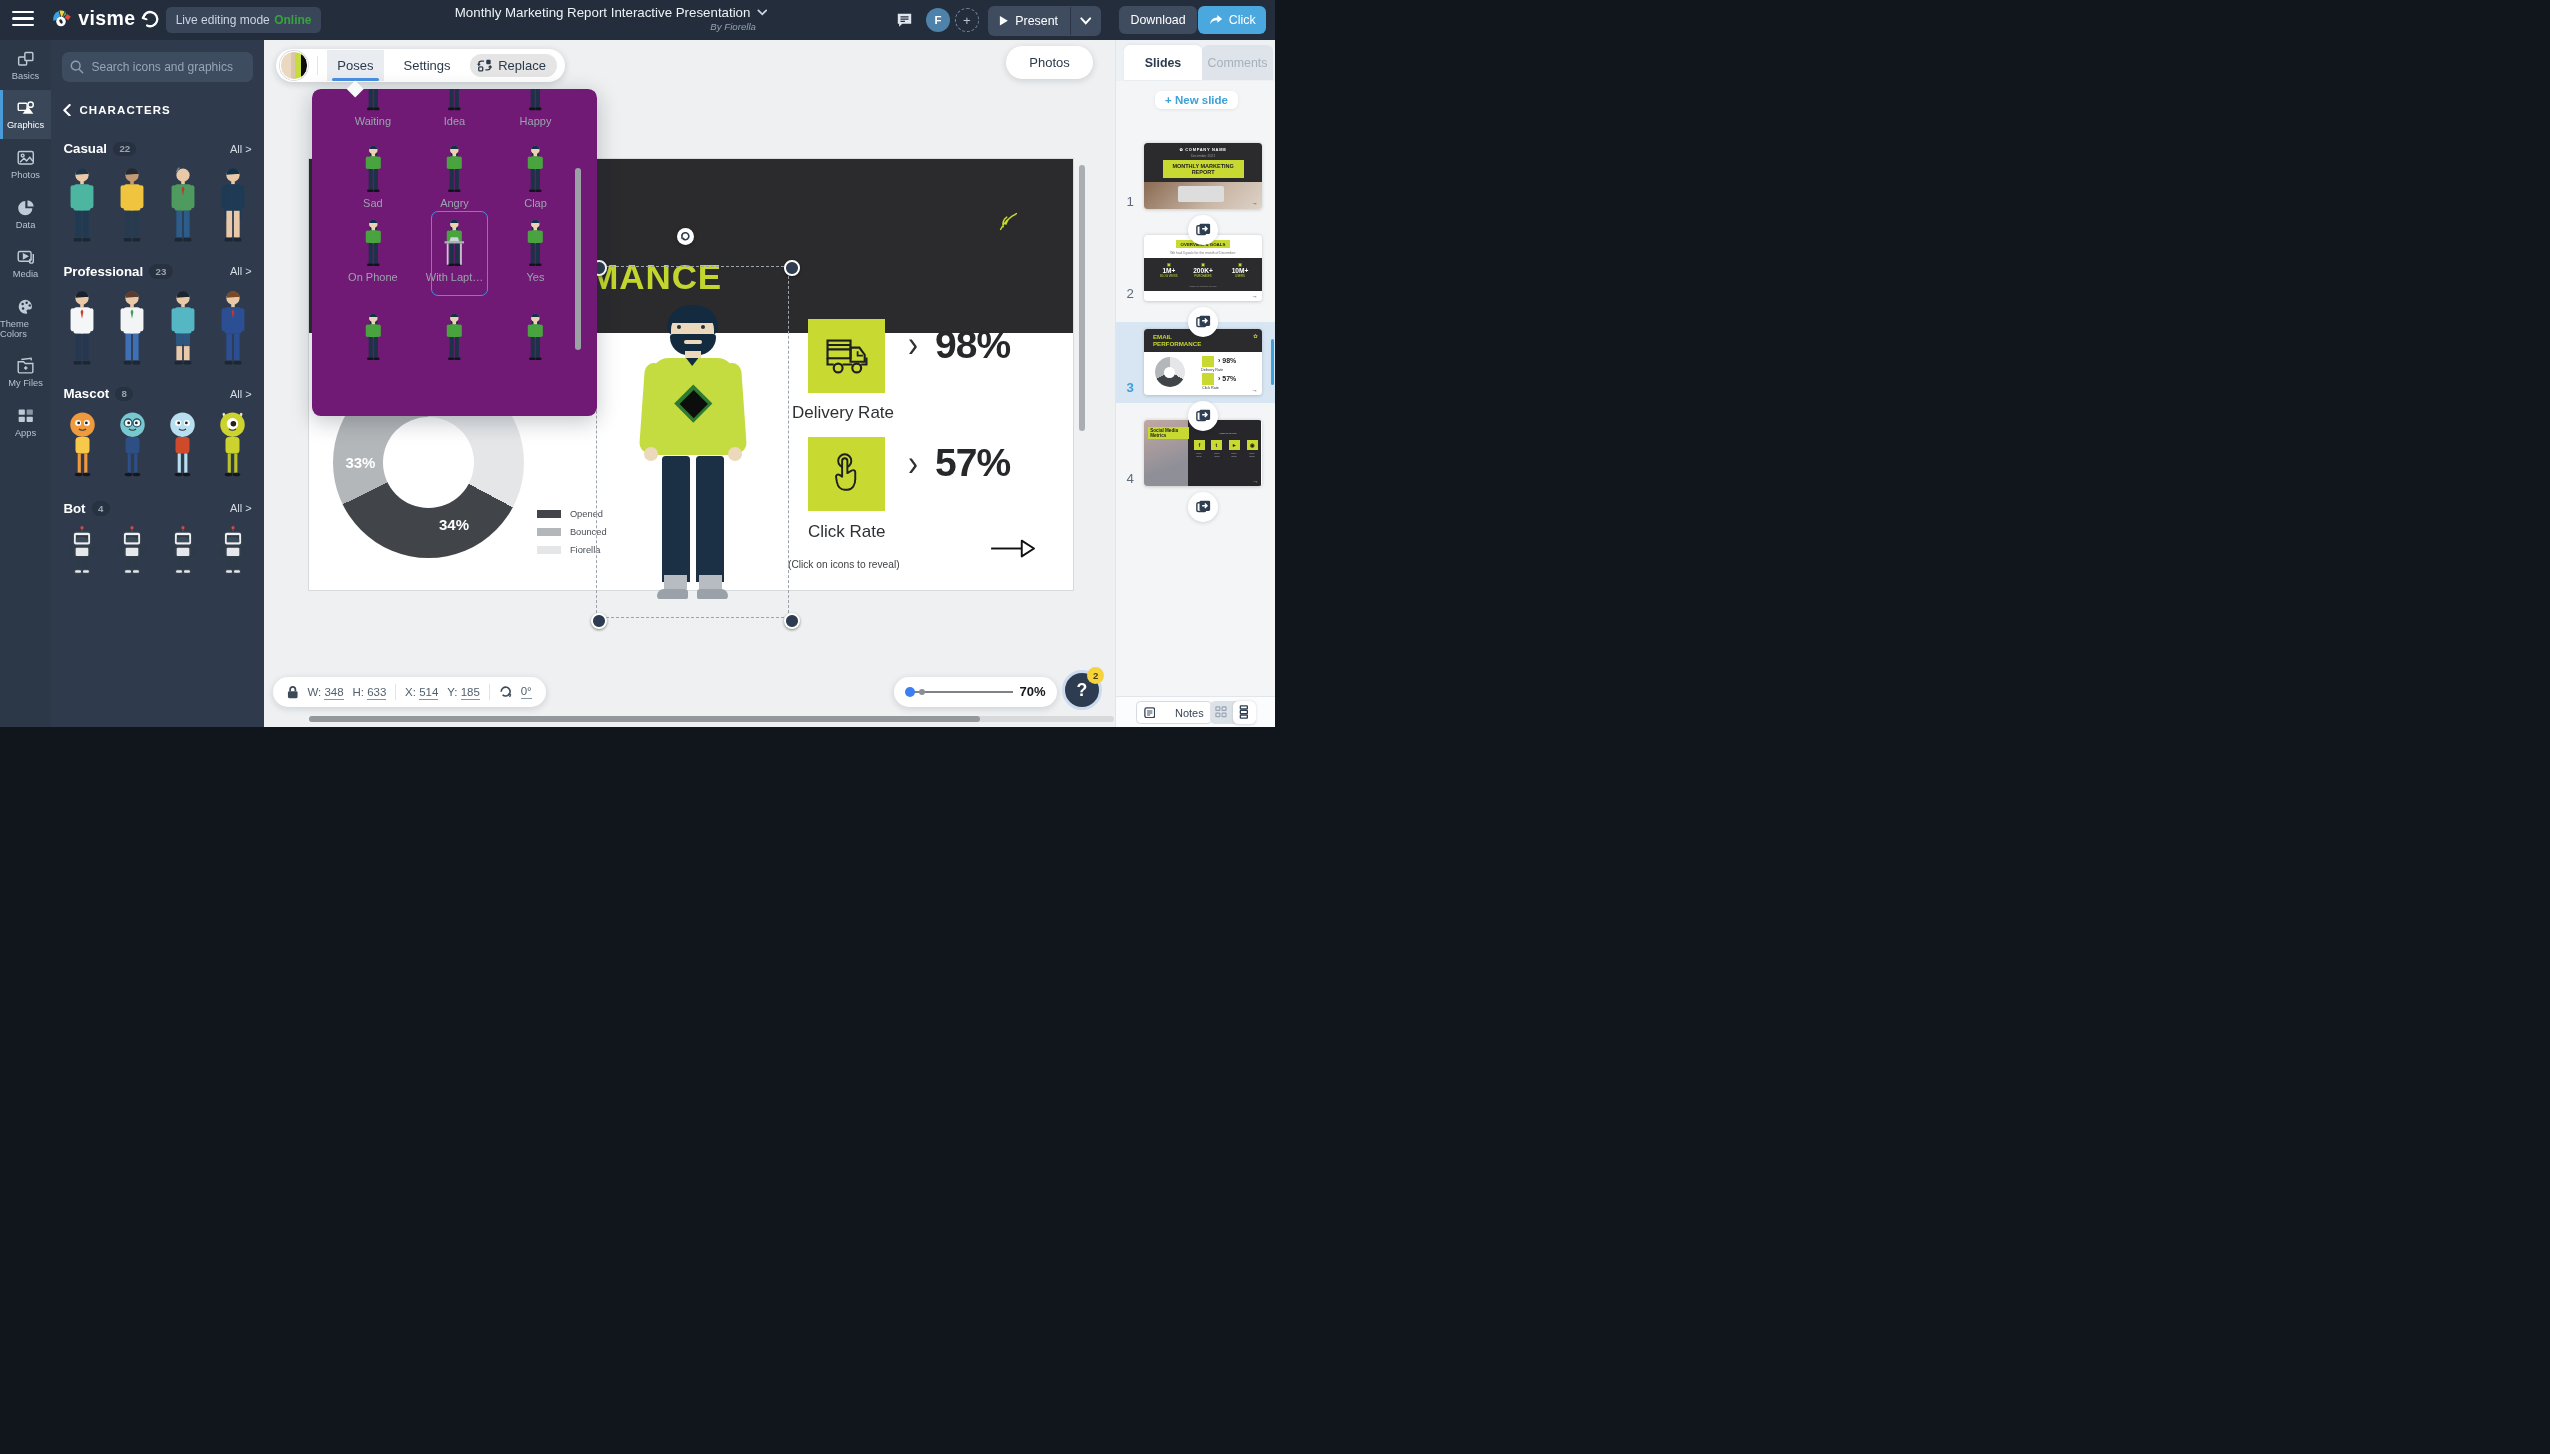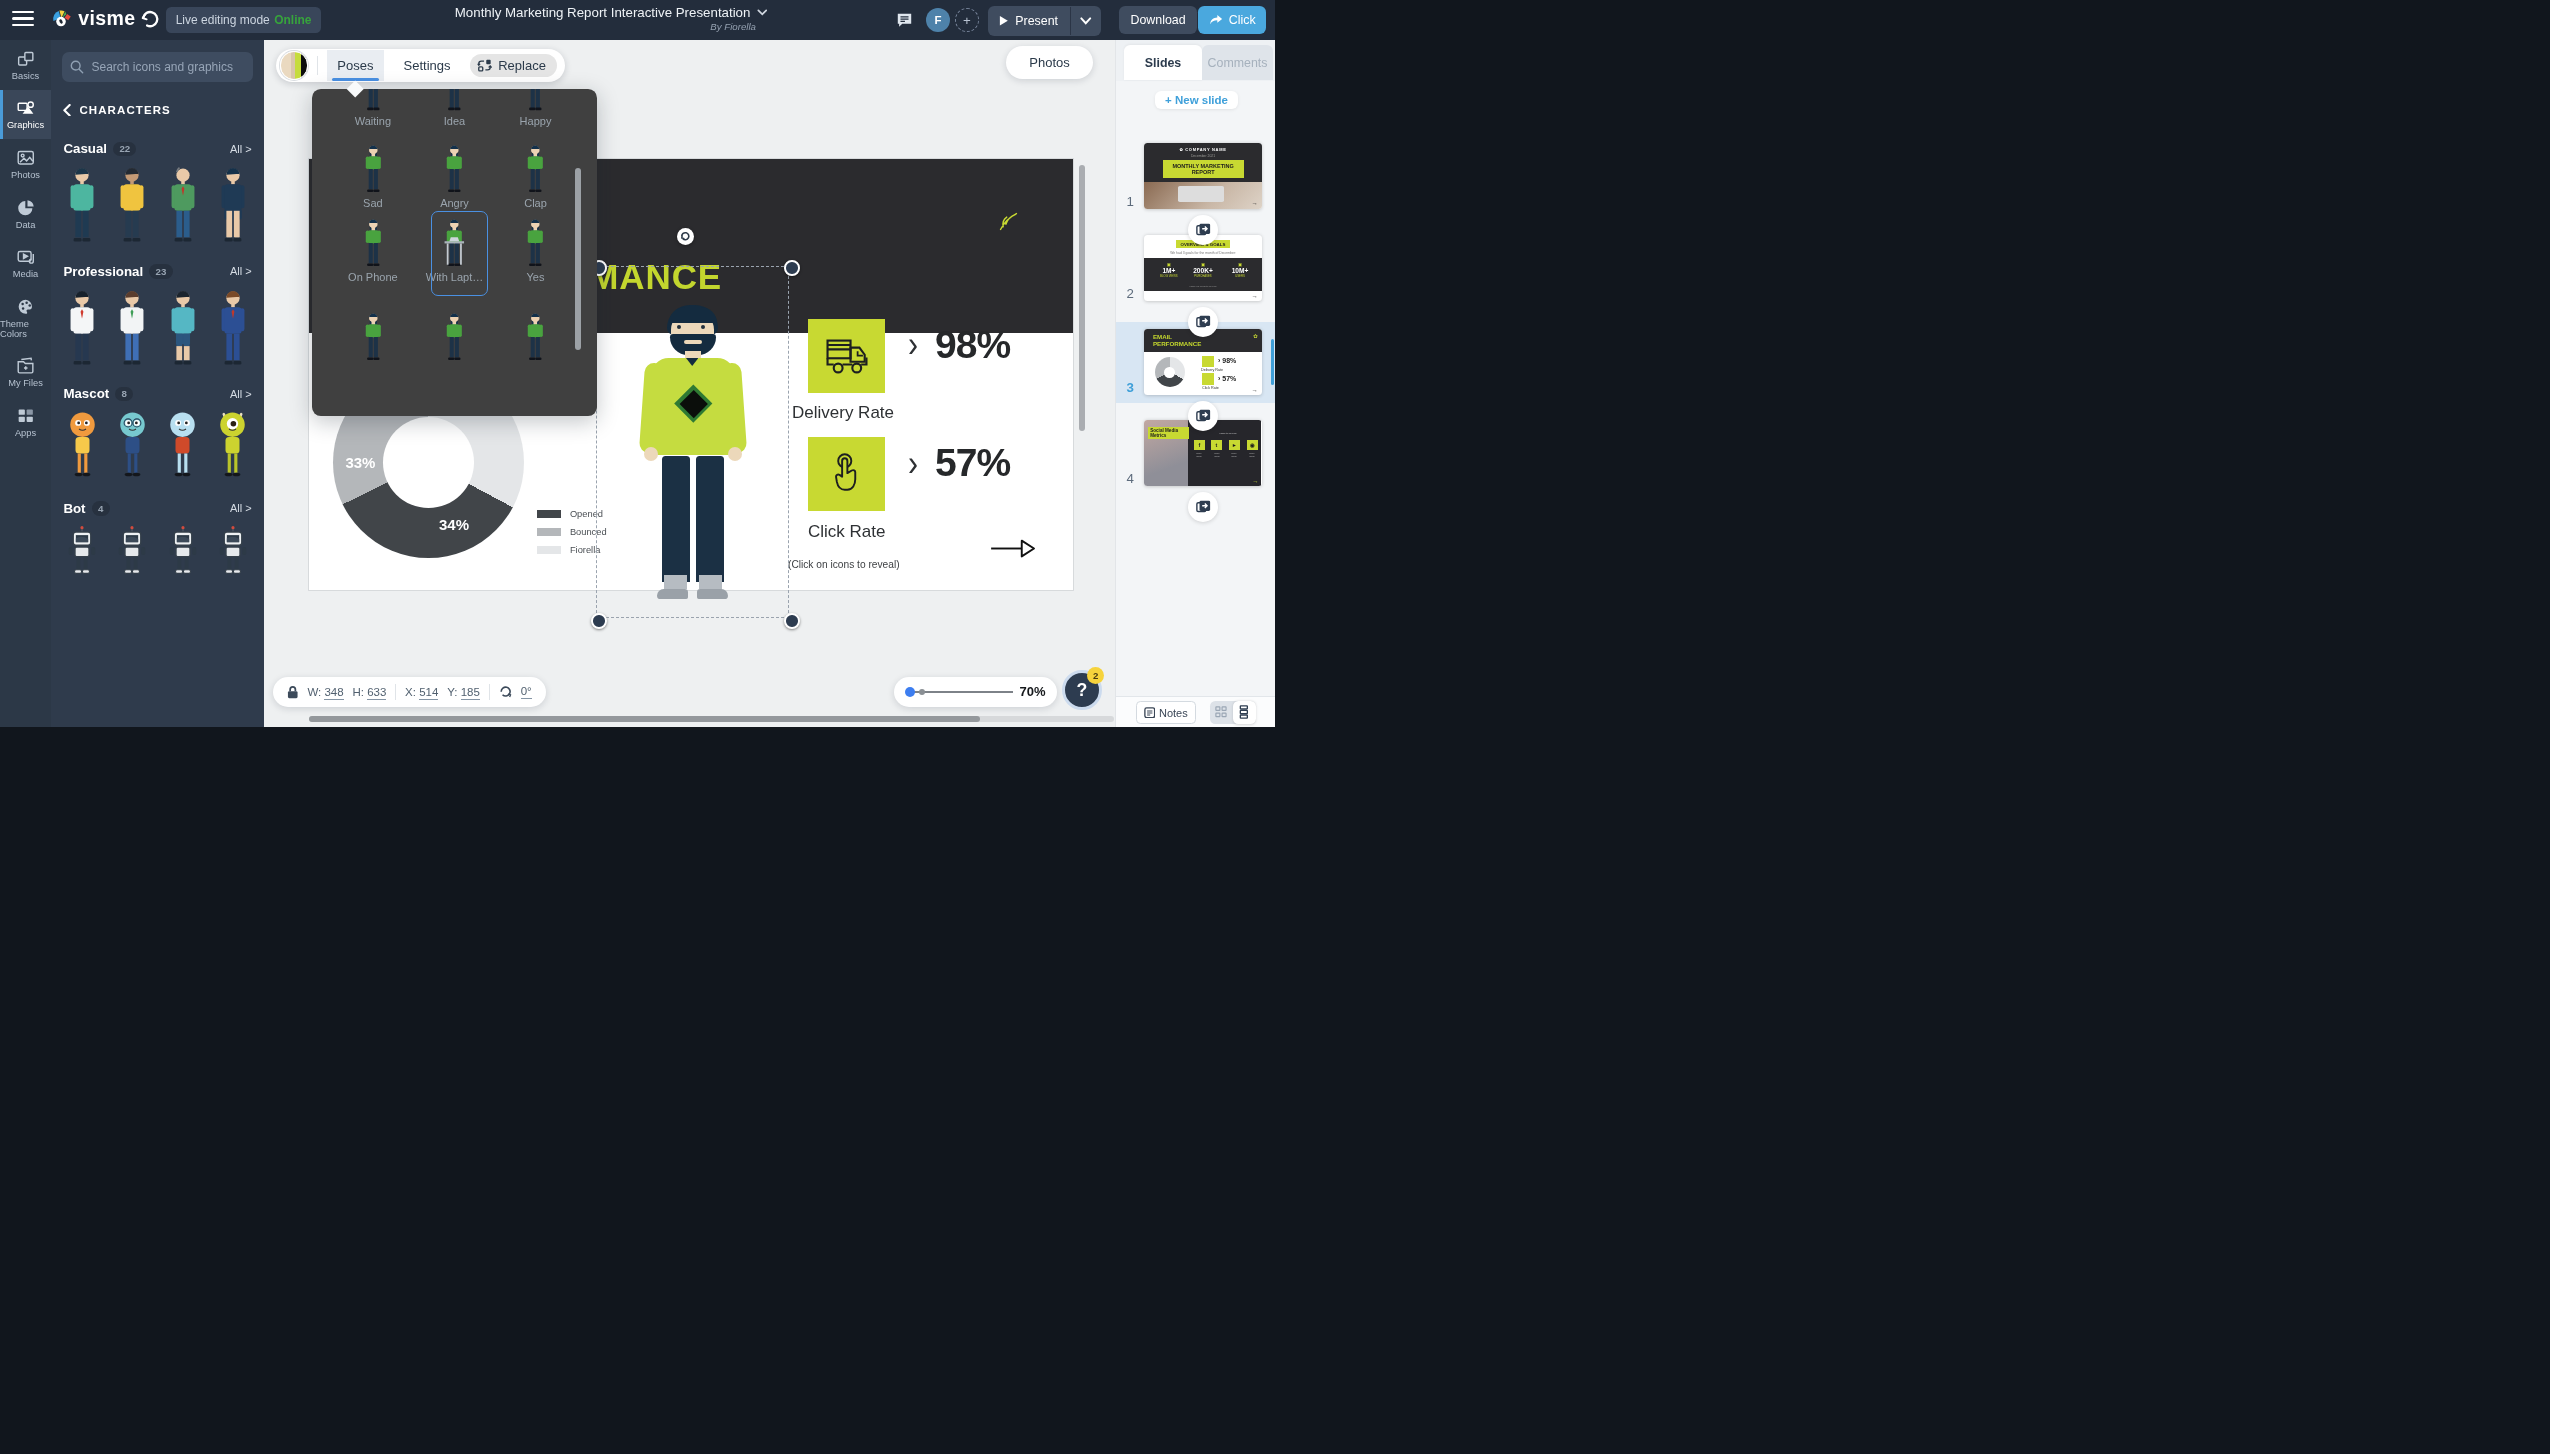--- a/index.html
+++ b/index.html
@@ -104,21 +104,21 @@
   .ctx-tab{position:relative;font-size:13px;color:#2b3a4a;padding:8px 10.6px;cursor:pointer;}
   .ctx-tab.active{background:#e9edf2;}
   .ctx-tab.active::after{content:"";position:absolute;left:5.3px;right:5.3px;bottom:0;height:3.1px;background:#4a90e2;border-radius:1.8px;}
   .replace{display:flex;align-items:center;gap:6.2px;background:#e5e5e5;border-radius:14px;padding:4.4px 11.5px 4.4px 7px;
       font-size:13px;color:#2b3a4a;cursor:pointer;}
   .actions-btn{position:absolute;left:1006px;top:46px;width:87px;height:33px;background:#fff;border-radius:17px;
       box-shadow:0 1.8px 7px rgba(20,30,45,.15);display:flex;align-items:center;justify-content:center;
       font-size:13px;color:#2b3a4a;z-index:10;cursor:pointer;}
 
   
-  .popup{position:absolute;left:312px;top:89px;width:285px;height:327px;background:#404040;border-radius:8.9px;
+  .popup{position:absolute;left:312px;top:89px;width:285px;height:327px;background:#701a75;border-radius:8.9px;
       box-shadow:0 5.3px 21px rgba(20,30,45,.25);z-index:20;}
   .popup .ptr{position:absolute;left:37px;top:-6.2px;width:12.4px;height:12.4px;background:#f8fafb;transform:rotate(45deg);}
   .pose-col{position:absolute;width:81px;text-align:center;}
   .pose-lbl{font-size:11px;color:#9aa4ad;margin-top:2.7px;}
   .pose-fig{display:flex;justify-content:center;}
   .sel-outline{position:absolute;left:119px;top:122px;width:57px;height:85px;border:1.3px solid #4a90e2;
       border-radius:7px;box-sizing:border-box;}
   .pop-scroll{position:absolute;right:16px;top:79px;width:6.2px;height:182px;border-radius:3.5px;background:#9ca1a6;}
   .tooltip{position:absolute;left:122px;top:73px;background:#fff;border-radius:7px;box-shadow:0 2.7px 8.9px rgba(0,0,0,.2);
       padding:4.4px 12.4px;font-size:13.3px;color:#2e3b4c;z-index:22;}
@@ -161,21 +161,21 @@
   .sel-band{position:absolute;left:0;top:282px;width:100%;height:81px;background:#d8e6f3;}
   .sthumb{position:absolute;left:28px;width:118px;height:66px;background:#fff;border-radius:3.5px;
       box-shadow:0 0.9px 3.5px rgba(0,0,0,.18);overflow:hidden;cursor:pointer;}
   .snum{position:absolute;left:10.6px;font-size:13.3px;color:#5d6b7c;}
   .snum.sel{color:#3f9fd8;font-weight:700;}
   .dupbtn{position:absolute;left:72px;width:30px;height:30px;border-radius:50%;background:#fff;
       box-shadow:0 0.9px 4.4px rgba(0,0,0,.15);display:flex;align-items:center;justify-content:center;cursor:pointer;z-index:2;}
   .rscroll{position:absolute;right:0.9px;top:299px;width:3.5px;height:46px;border-radius:1.8px;background:#3f9fd8;}
   .rfooter{position:absolute;left:0;bottom:0;width:100%;height:30px;background:#fbfcfd;border-top:0.9px solid #e2e6ea;}
   .notesbtn{position:absolute;left:19.5px;top:4.4px;height:20.4px;border:0.9px solid #d4dae0;border-radius:4.4px;background:#fff;
-      display:flex;align-items:center;gap:4px;padding:0 7px;font-size:11px;color:#3a4656;cursor:pointer;}
+      display:flex;align-items:center;gap:20px;padding:0 7px;font-size:11px;color:#3a4656;cursor:pointer;}
   .viewtoggle{position:absolute;right:19.5px;top:3.5px;width:46px;height:23px;background:#dde2e8;border-radius:5.3px;display:flex;}
   .vt-seg{flex:1;display:flex;align-items:center;justify-content:center;border-radius:5.3px;cursor:pointer;}
   .vt-seg.active{background:#fff;box-shadow:0 0.9px 2.7px rgba(0,0,0,.15);}
 
   
   .t-dark{background:#2b2b2e;position:absolute;}
   .t-lime{background:#c8d932;}
   .mini-title{color:#c3d62e;font-weight:800;}
 </style>
 </head>

